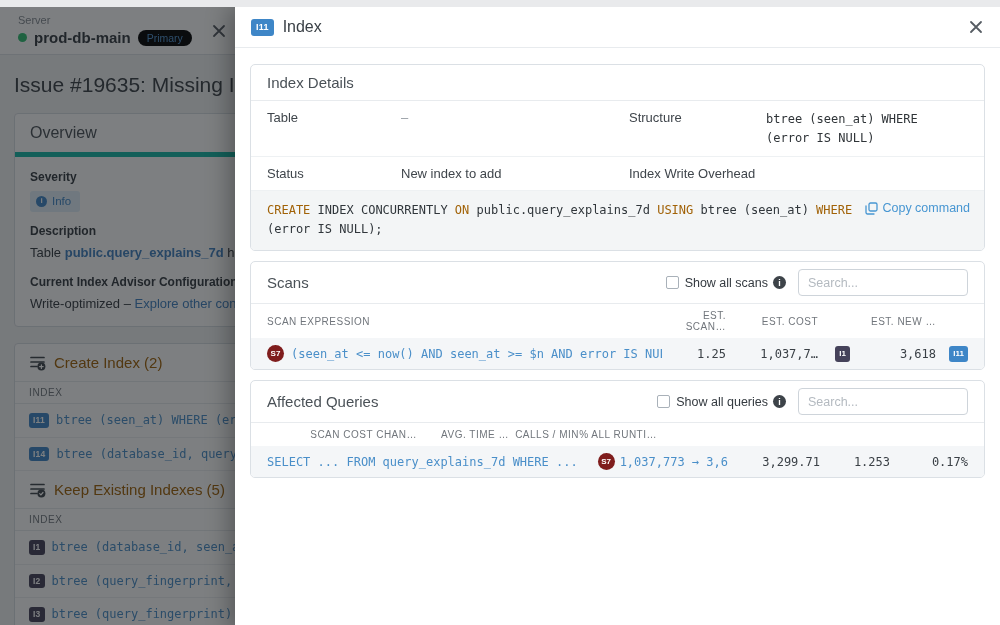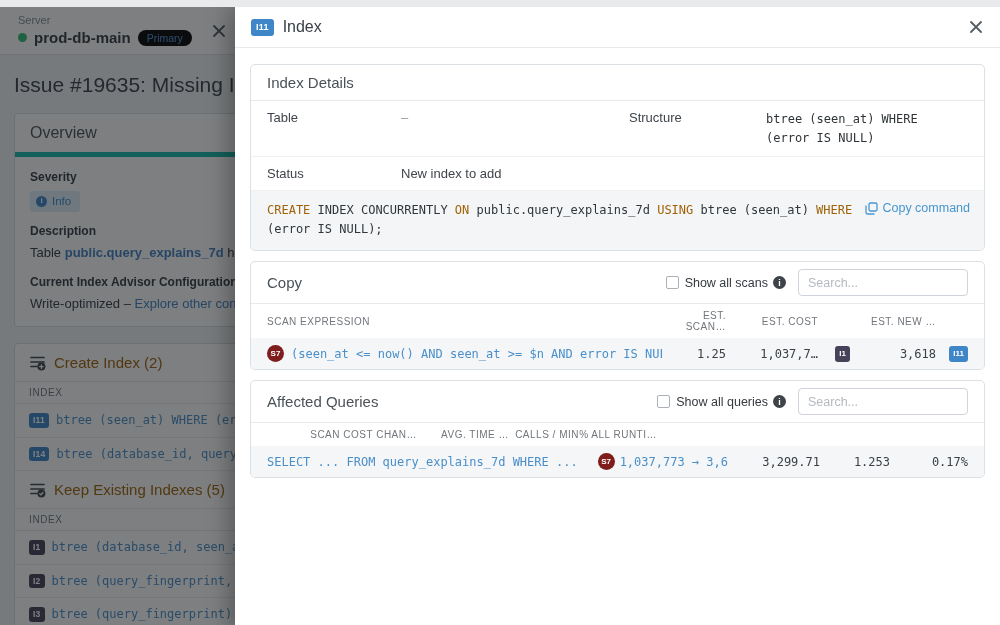--- a/index.html
+++ b/index.html
@@ -211,36 +211,37 @@
         <div class="card-title">Index Details</div>
         <div class="detail-row">
           <span class="d-label">Table</span>
           <span class="d-val1 muted">–</span>
           <span class="d-label2">Structure</span>
           <span class="d-val2 mono mono-val">btree (seen_at) WHERE (error IS NULL)</span>
         </div>
         <div class="detail-row">
           <span class="d-label">Status</span>
           <span class="d-val1">New index to add</span>
+          <span class="d-label2">Index Write Overhead</span>
         </div>
         <div class="code-block">
           <code class="code-text mono"><span class="kw">CREATE</span><span> INDEX CONCURRENTLY </span><span class="kw">ON</span><span> public.query_explains_7d </span><span class="kw">USING</span><span> btree (seen_at) </span><span class="kw">WHERE</span><span class="code-line2">(error IS NULL);</span></code>
           <span class="copy-link">
             <svg width="13" height="13" viewBox="0 0 13 13">
               <rect x="4" y="1" width="8" height="8" rx="1.5" fill="none" stroke="#4796d2" stroke-width="1.3"></rect>
               <path d="M9 12H2.5A1.5 1.5 0 0 1 1 10.5V4" fill="none" stroke="#4796d2" stroke-width="1.3" stroke-linecap="round"></path>
             </svg>
             <span>Copy command</span>
           </span>
         </div>
       </div>
 
       <div class="card">
         <div class="list-head">
-          <span class="list-title">Copy</span>
+          <span class="list-title">Scans</span>
           <span class="chk"></span>
           <span class="chk-label">Show all scans</span>
           <span class="info-icon">i</span>
           <input class="search-input" type="text" placeholder="Search..." style="">
         </div>
         <div class="thead">
           <span class="c-exp">SCAN EXPRESSION</span>
           <span class="c-scans">EST. SCAN…</span>
           <span class="c-cost">EST. COST</span>
           <span class="c-bdg"></span>

